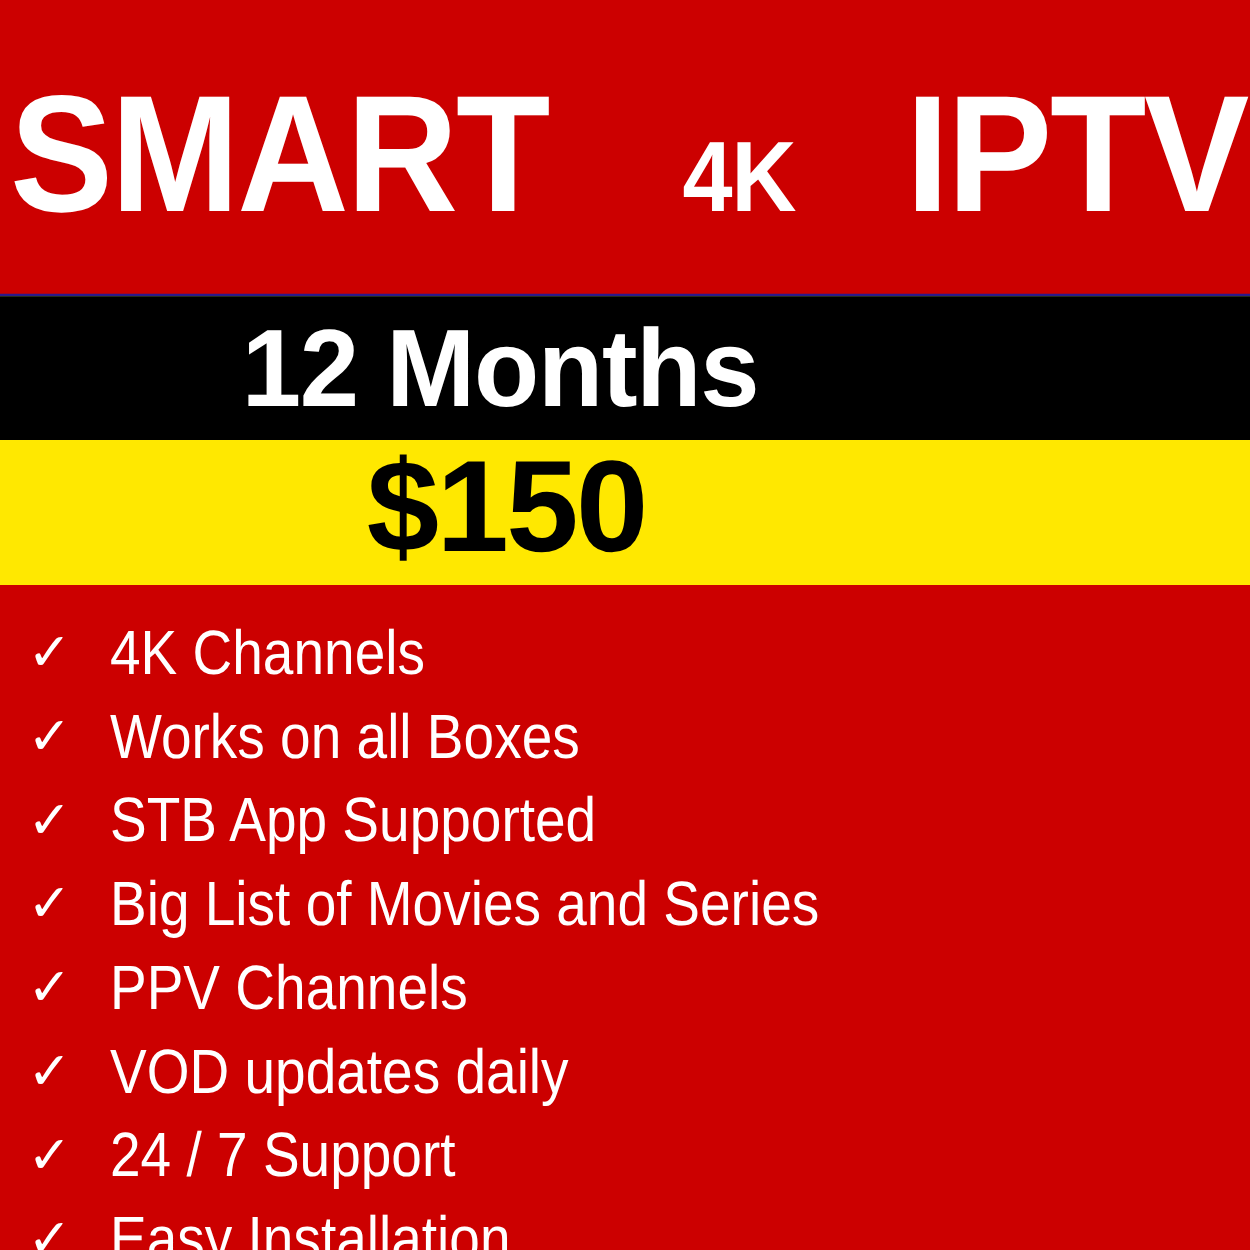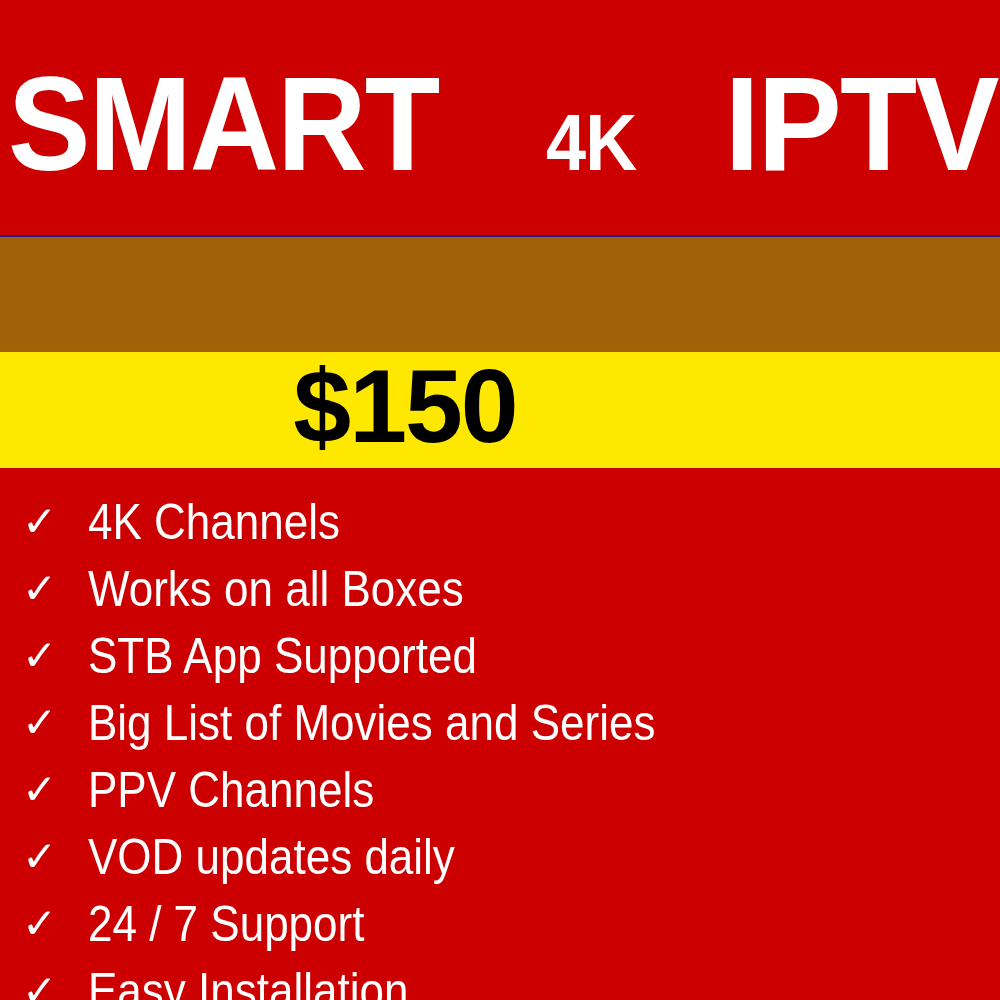--- a/index.html
+++ b/index.html
@@ -10,21 +10,21 @@
   }
   body {
     font-family: "Liberation Sans", sans-serif;
   }
 
   #poster {
     position: relative;
     width: 1000px;
     height: 1000px;
     overflow: hidden;
-    background: #a16207;
+    background: #bef264;
   }
 
   
   .header-band {
     position: absolute;
     left: 0;
     top: 0;
     width: 1000px;
     height: 236px;
     background: #cc0000;
@@ -185,20 +185,23 @@
   <div class="header-band">
     <div class="title-row">
       <span class="title-word title-main">SMART</span>
       <span class="title-word title-sub">4K</span>
       <span class="title-word title-tail">IPTV</span>
     </div>
   </div>
 
   <div class="hairline"></div>
 
+  <div class="term-band">
+    <div class="term-text">12 Months</div>
+  </div>
 
   <div class="price-band">
     <div class="price-text">$150</div>
   </div>
 
   <div class="features-band">
 
     <div class="feature-row" style="top:20px;">
       <span class="feature-check">✓</span>
       <span class="feature-label">4K Channels</span>

